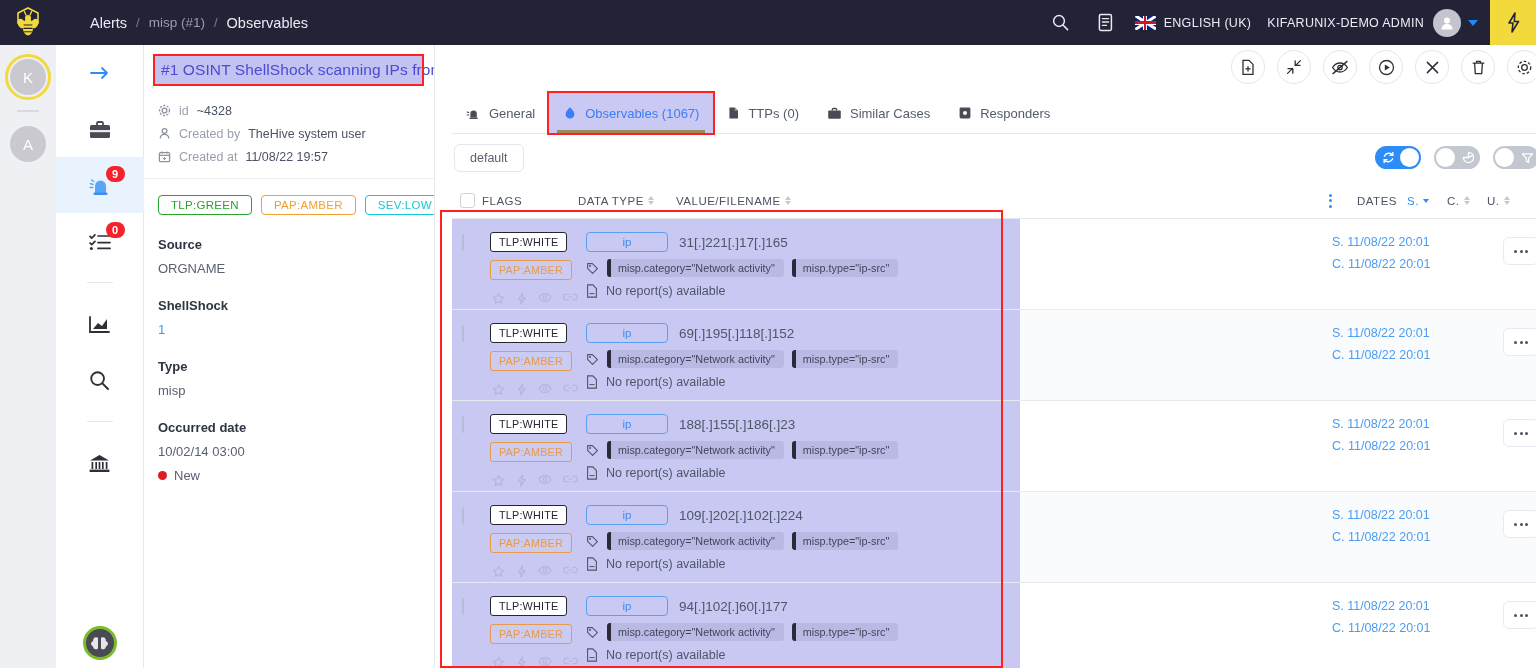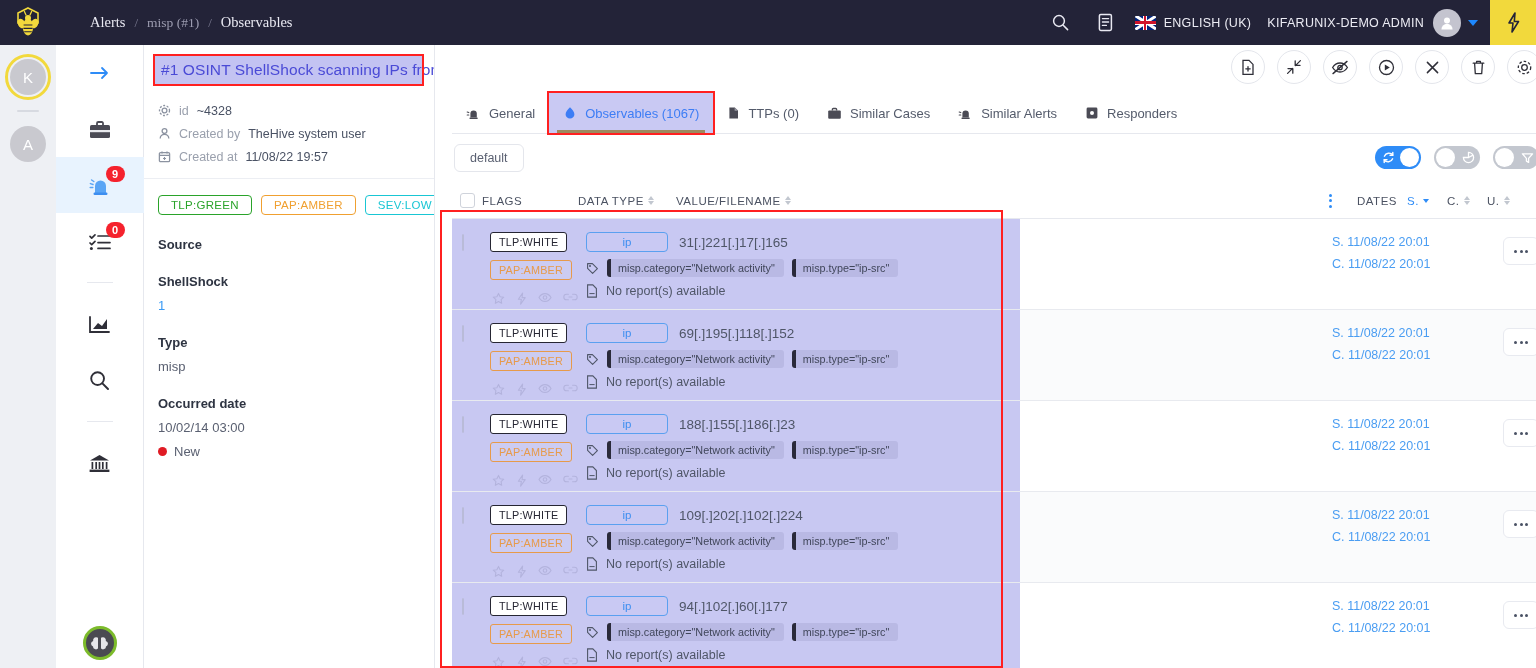--- a/index.html
+++ b/index.html
@@ -12,21 +12,21 @@
   }
   #app { position: relative; width: 1536px; height: 668px; }
 
   
   .topbar {
     position: absolute; top: 0; left: 0; width: 1536px; height: 45px;
     background: #232338; display: flex; align-items: center;
   }
   .logo-box { width: 56px; height: 45px; display: flex; align-items: center; justify-content: center; }
   .bee { width: 30px; height: 32px; }
-  .crumbs { display: flex; align-items: center; margin-left: 34px; gap: 9px; font-size: 14.5px; font-family: Liberation Serif, serif; }
+  .crumbs { display: flex; align-items: center; margin-left: 34px; gap: 9px; font-size: 14.5px; }
   .crumb { color: #e9e9f2; }
   .crumb.dim { color: #9c9cb0; font-size: 13.5px; }
   .crumb-sep { color: #7b7b92; font-size: 13px; }
   .top-right { position: absolute; right: 0; top: 0; height: 45px; display: flex; align-items: center; gap: 0; }
   .t-search { width: 44px; height: 45px; display: flex; align-items: center; justify-content: center; }
   .create-case {
     height: 30px; border: 1px solid #b9b9cb; border-radius: 16px; color: #fff;
     display: flex; align-items: center; gap: 9px; padding: 0 17px; font-size: 12.5px;
     letter-spacing: .4px; background: transparent;
   }
@@ -338,20 +338,21 @@
     </div>
 
     <div class="badges">
       <span class="badge b-green">TLP:GREEN</span>
       <span class="badge b-amber">PAP:AMBER</span>
       <span class="badge b-cyan">SEV:LOW</span>
     </div>
 
     <div class="field">
       <div class="field-label">Source</div>
+      <div class="field-value">ORGNAME</div>
 
       <div class="field-label">ShellShock</div>
       <div class="field-value link">1</div>
 
       <div class="field-label">Type</div>
       <div class="field-value">misp</div>
 
       <div class="field-label">Occurred date</div>
       <div class="field-value">10/02/14 03:00</div>
 
@@ -427,28 +428,20 @@
             <path d="M7.6 1.4v3.4h3.4" fill="#9a9aa4"></path>
           </svg>
         <span>TTPs (0)</span>
       </div>
       <div class="tab">
         <svg width="15" height="13" viewBox="0 0 15 13">
             <rect x="1.2" y="3.4" width="12.6" height="8.4" rx="1.1" fill="#4b4b55"></rect>
             <path d="M5.4 3.4V2.4a.9.9 0 0 1 .9-.9h2.4a.9.9 0 0 1 .9.9v1" fill="none" stroke="#4b4b55" stroke-width="1.4"></path>
           </svg>
         <span>Similar Cases</span>
-      </div>
-      <div class="tab">
-        <svg width="15" height="13" viewBox="0 0 15 13">
-            <path d="M4.4 10.6h6.4V6.6a3.2 3.2 0 0 0-6.4 0z" fill="#4b4b55"></path>
-            <rect x="3.4" y="10.4" width="8.4" height="1.6" rx=".8" fill="#4b4b55"></rect>
-            <path d="M1.2 5l1.6.6M1.2 8h1.6" stroke="#4b4b55" stroke-width="1.1" stroke-linecap="round"></path>
-          </svg>
-        <span>Similar Alerts</span>
       </div>
       <div class="tab">
         <svg width="14" height="14" viewBox="0 0 14 14">
             <rect x="1.6" y="1.6" width="10.8" height="10.8" rx="1.4" fill="#4b4b55"></rect>
             <circle cx="7" cy="7" r="2" fill="#fff"></circle>
           </svg>
         <span>Responders</span>
       </div>
     </div>
     <div class="tabs-rule"></div>

